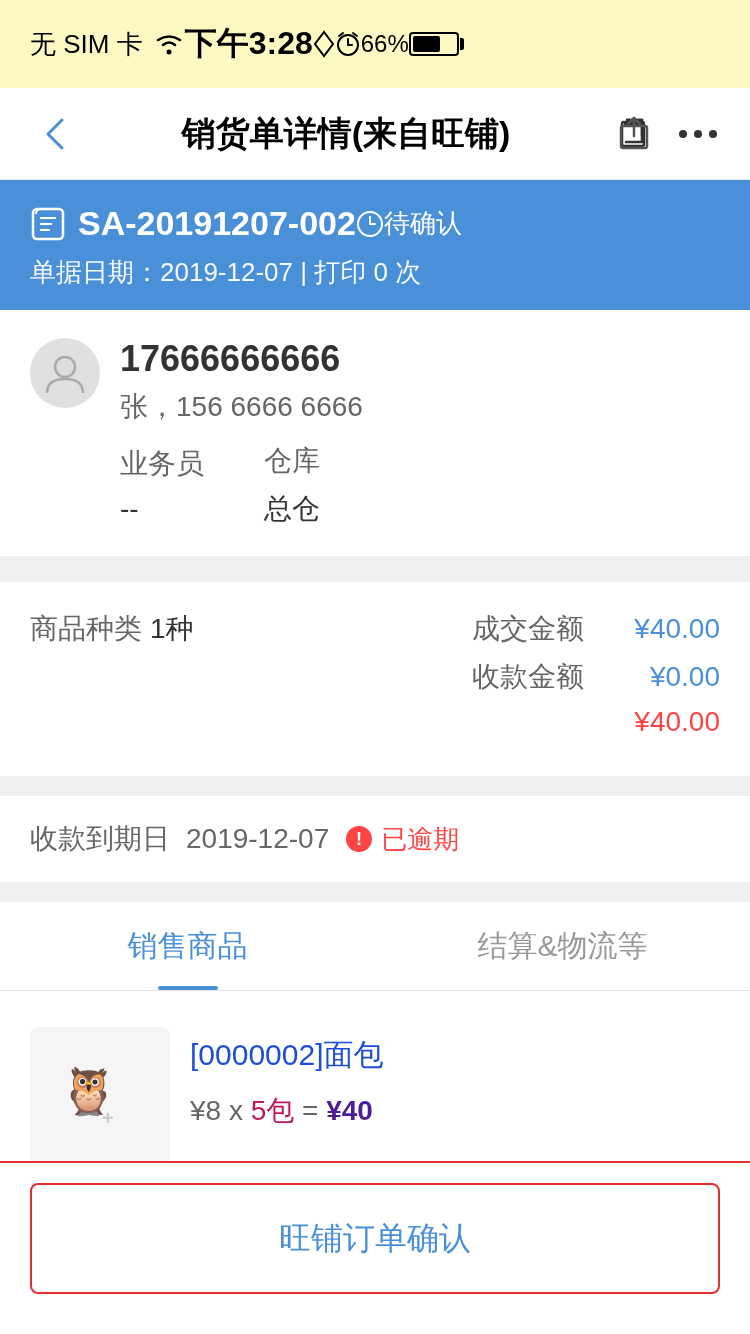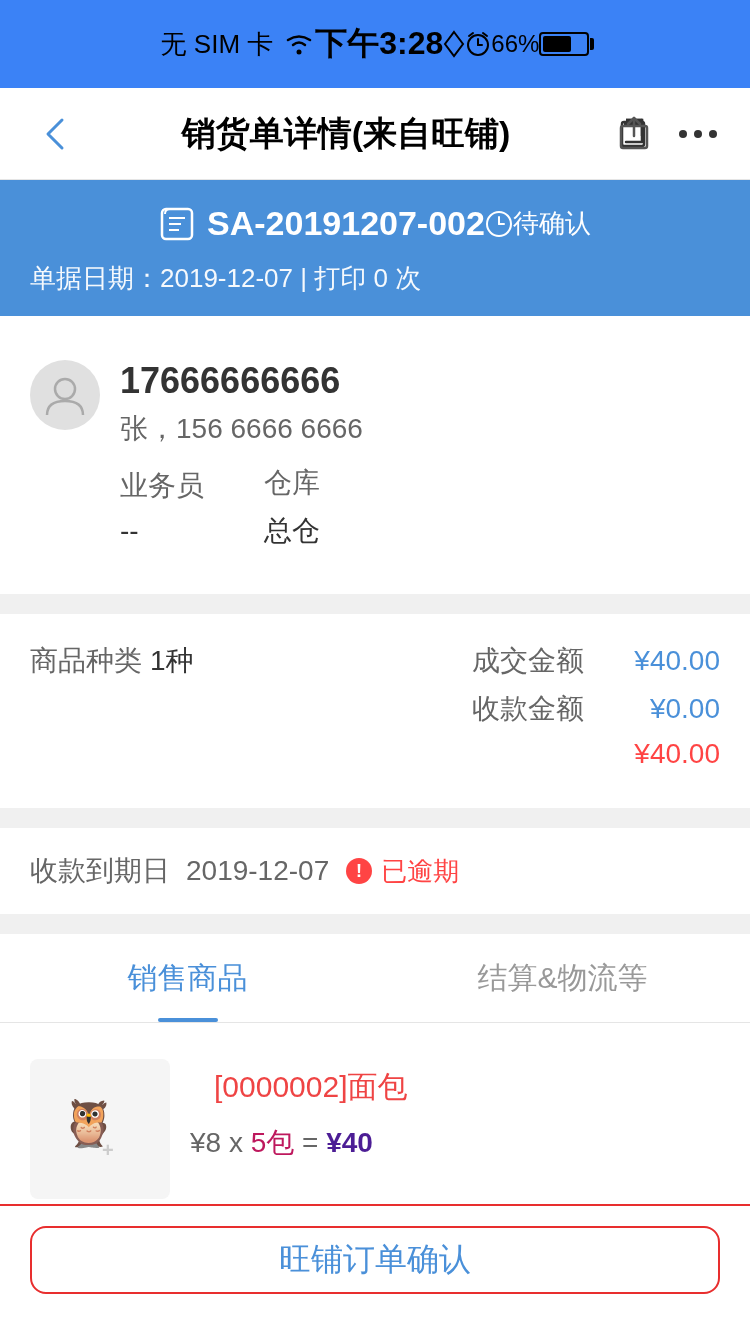--- a/index.html
+++ b/index.html
@@ -11,24 +11,24 @@
       background: #f0f0f0;
       color: #333;
       font-size: 28px;
       position: relative;
     }
 
     
     .status-bar {
       width: 750px;
       height: 88px;
-      background: #3b82f6;
-      display: flex;
-      align-items: center;
-      justify-content: center;
+      background: #fef9c3;
+      display: flex;
+      align-items: center;
+      justify-content: flex-start;
       padding: 0 30px;
       font-size: 26px;
       color: #000;
     }
     .status-left {
       display: flex;
       align-items: center;
       gap: 10px;
       font-size: 26px;
       font-weight: 500;
@@ -116,22 +116,22 @@
 
     
     .order-header {
       background: #4A90D9;
       width: 750px;
       padding: 24px 30px 20px;
     }
     .order-id-row {
       display: flex;
       align-items: center;
-      justify-content: center;
-      margin-bottom: 18px;
+      justify-content: flex-start;
+      margin-bottom: 12px;
     }
     .order-id {
       font-size: 34px;
       font-weight: 700;
       color: #fff;
       display: flex;
       align-items: center;
       gap: 12px;
     }
     .order-id svg {
@@ -147,22 +147,22 @@
     }
     .order-date {
       color: #fff;
       font-size: 26px;
       opacity: 0.95;
     }
 
     
     .customer-section {
       background: #fff;
-      margin-bottom: 20px;
-      padding: 44px 30px;
+      margin-bottom: 26px;
+      padding: 28px 30px;
     }
     .customer-row {
       display: flex;
       align-items: flex-start;
       gap: 20px;
     }
     .avatar {
       width: 70px;
       height: 70px;
       border-radius: 50%;
@@ -323,23 +323,22 @@
       align-items: center;
       justify-content: center;
       flex-shrink: 0;
     }
     .product-details {
       flex: 1;
       padding-top: 8px;
     }
     .product-name {
       font-size: 30px;
-      color: #ef4444;
+      color: #1d4ed8;
       margin-bottom: 16px;
-      margin-left: 24px;
     }
     .product-price-row {
       font-size: 28px;
       color: #666;
     }
     .product-price-highlight {
       color: #4c1d95;
       font-weight: 600;
     }
     .quantity-highlight {
@@ -357,24 +356,24 @@
       position: fixed;
       bottom: 0;
       left: 0;
       width: 750px;
       background: #fff;
       padding: 20px 30px 40px;
       border-top: 2px solid #e82e2e;
     }
     .confirm-btn {
       width: 100%;
-      height: 68px;
+      height: 111px;
       background: #fff;
       border: 2px solid #e82e2e;
-      border-radius: 16px;
+      border-radius: 8px;
       font-size: 32px;
       color: #4A90D9;
       cursor: pointer;
       display: flex;
       align-items: center;
       justify-content: center;
       font-weight: 500;
     }
   </style>
 </head>

